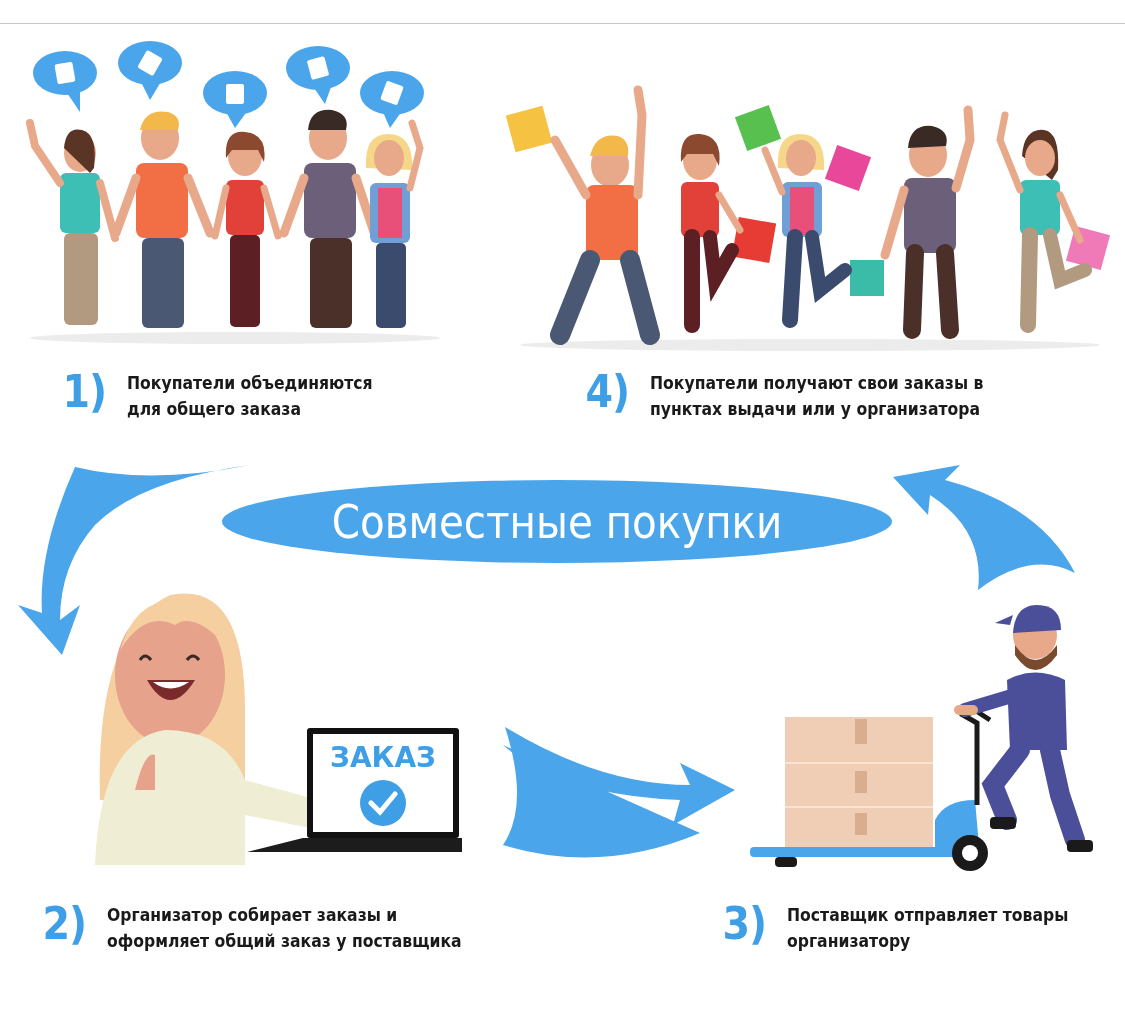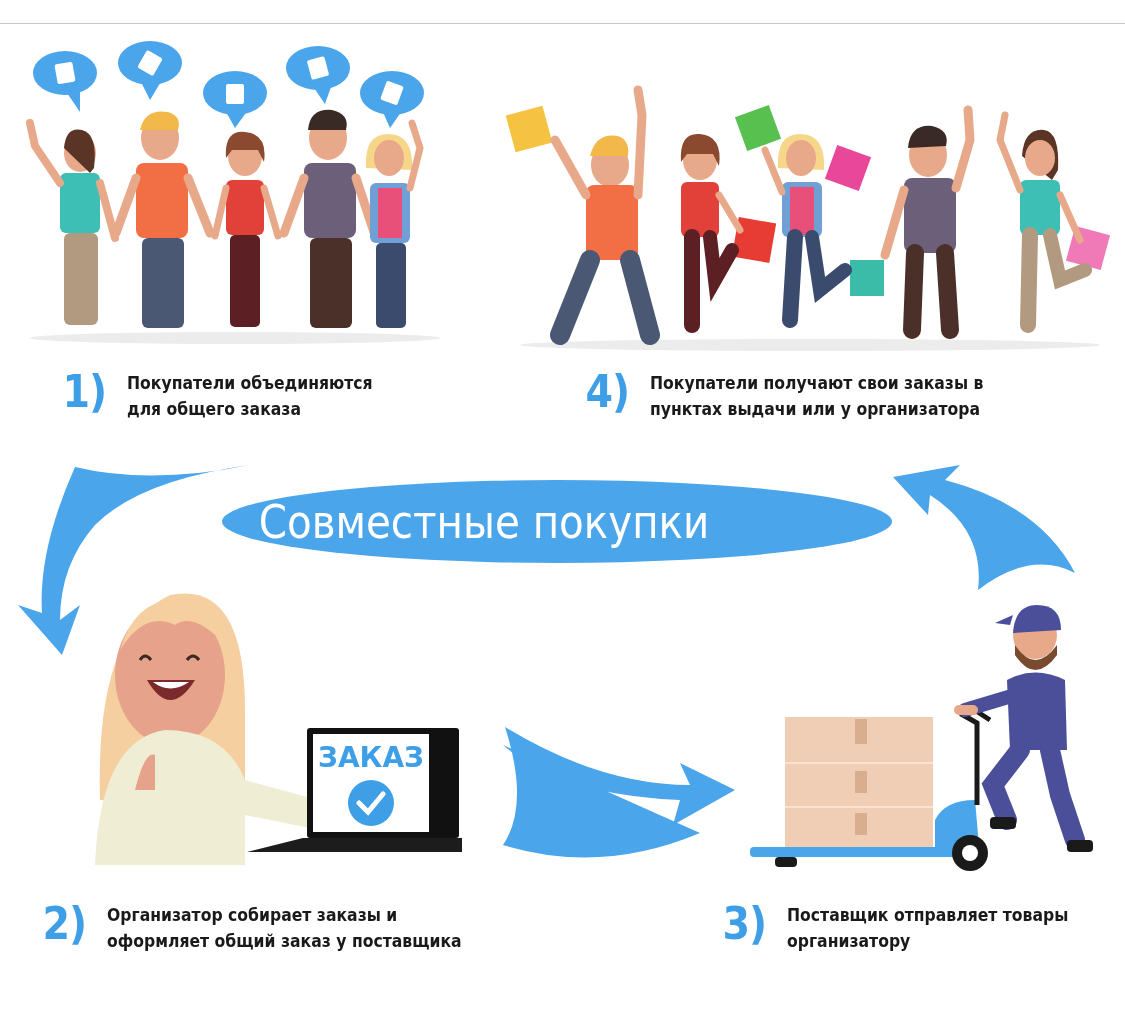--- a/index.html
+++ b/index.html
@@ -6,21 +6,21 @@
   body { width: 1125px; height: 1018px; position: relative; overflow: hidden;
          font-family: "Liberation Sans", "DejaVu Sans", sans-serif; }
   .topline { position: absolute; left: 0; top: 23px; width: 1125px; height: 1px; background: #c8c8c8; }
   .abs { position: absolute; }
   .step { position: absolute; display: flex; align-items: flex-start; }
   .step-num { color: #3f9fe6; font-size: 44px; font-weight: bold; line-height: 1; letter-spacing: -1px;
               font-family: "DejaVu Sans", sans-serif; margin-right: 18px; transform: scaleX(0.9); }
   .step-text { color: #1a1a1a; font-size: 17px; font-weight: bold; line-height: 26px;
                font-family: "DejaVu Sans", sans-serif; transform-origin: left top; }
   .title-oval { position: absolute; left: 222px; top: 480px; width: 670px; height: 83px;
-                border-radius: 50%; background: #4aa5ea; display: flex; align-items: center; }
+                border-radius: 50%; background: #4aa5ea; display: flex; align-items: center; justify-content: center; }
   .title-text { color: #ffffff; font-size: 47px; font-family: "DejaVu Sans", sans-serif;
                 transform: scaleX(0.86); white-space: nowrap; letter-spacing: 0px; }
   .laptop-word { font-family: "DejaVu Sans", sans-serif; font-weight: bold; color: #3f9fe6; font-size: 28px; }
   svg { display: block; }
 </style>
 </head>
 <body>
 
 <div class="topline"></div>
 
@@ -196,21 +196,21 @@
     <path d="M45 70 Q50 62 56 70" stroke="#3a2a25" stroke-width="3" fill="none"></path>
     <path d="M92 70 Q98 62 104 70" stroke="#3a2a25" stroke-width="3" fill="none"></path>
     <path d="M52 90 Q75 130 100 90 Z" fill="#7a2a2a"></path>
     <path d="M58 92 Q75 105 94 92 Z" fill="#ffffff"></path>
     <path d="M0 275 Q5 150 70 140 Q130 140 150 190 L260 220 L250 245 L150 225 L150 275 Z" fill="#efeed5"></path>
     <path d="M40 200 Q50 160 60 165 L60 200 Z" fill="#e6a28a"></path>
   </svg>
 </div>
 <div class="abs" style="left:247px; top:728px; width:215px; height:135px;">
   <div style="position:absolute; left:60px; top:0; width:152px; height:110px; background:#111; border-radius:3px;"></div>
-  <div style="position:absolute; left:66px; top:6px; width:116px; height:98px; background:#fff; display:flex; flex-direction:column; align-items:center; justify-content:center;">
+  <div style="position:absolute; left:66px; top:6px; width:140px; height:98px; background:#fff; display:flex; flex-direction:column; align-items:center; justify-content:center;">
     <span class="laptop-word">ЗАКАЗ</span>
     <div style="margin-top:6px; width:46px; height:46px; border-radius:50%; background:#3f9fe6; display:flex; align-items:center; justify-content:center;">
       <svg width="30" height="26" viewBox="0 0 30 26">
           <path d="M3 13 L12 22 L27 4" stroke="#fff" stroke-width="5" fill="none" stroke-linecap="round"></path>
         </svg>
     </div>
   </div>
   <div style="position:absolute; left:0; top:110px; width:215px; height:14px; background:#1c1c1c; clip-path:polygon(26% 0,100% 0,100% 100%,0 100%);"></div>
 </div>
 

